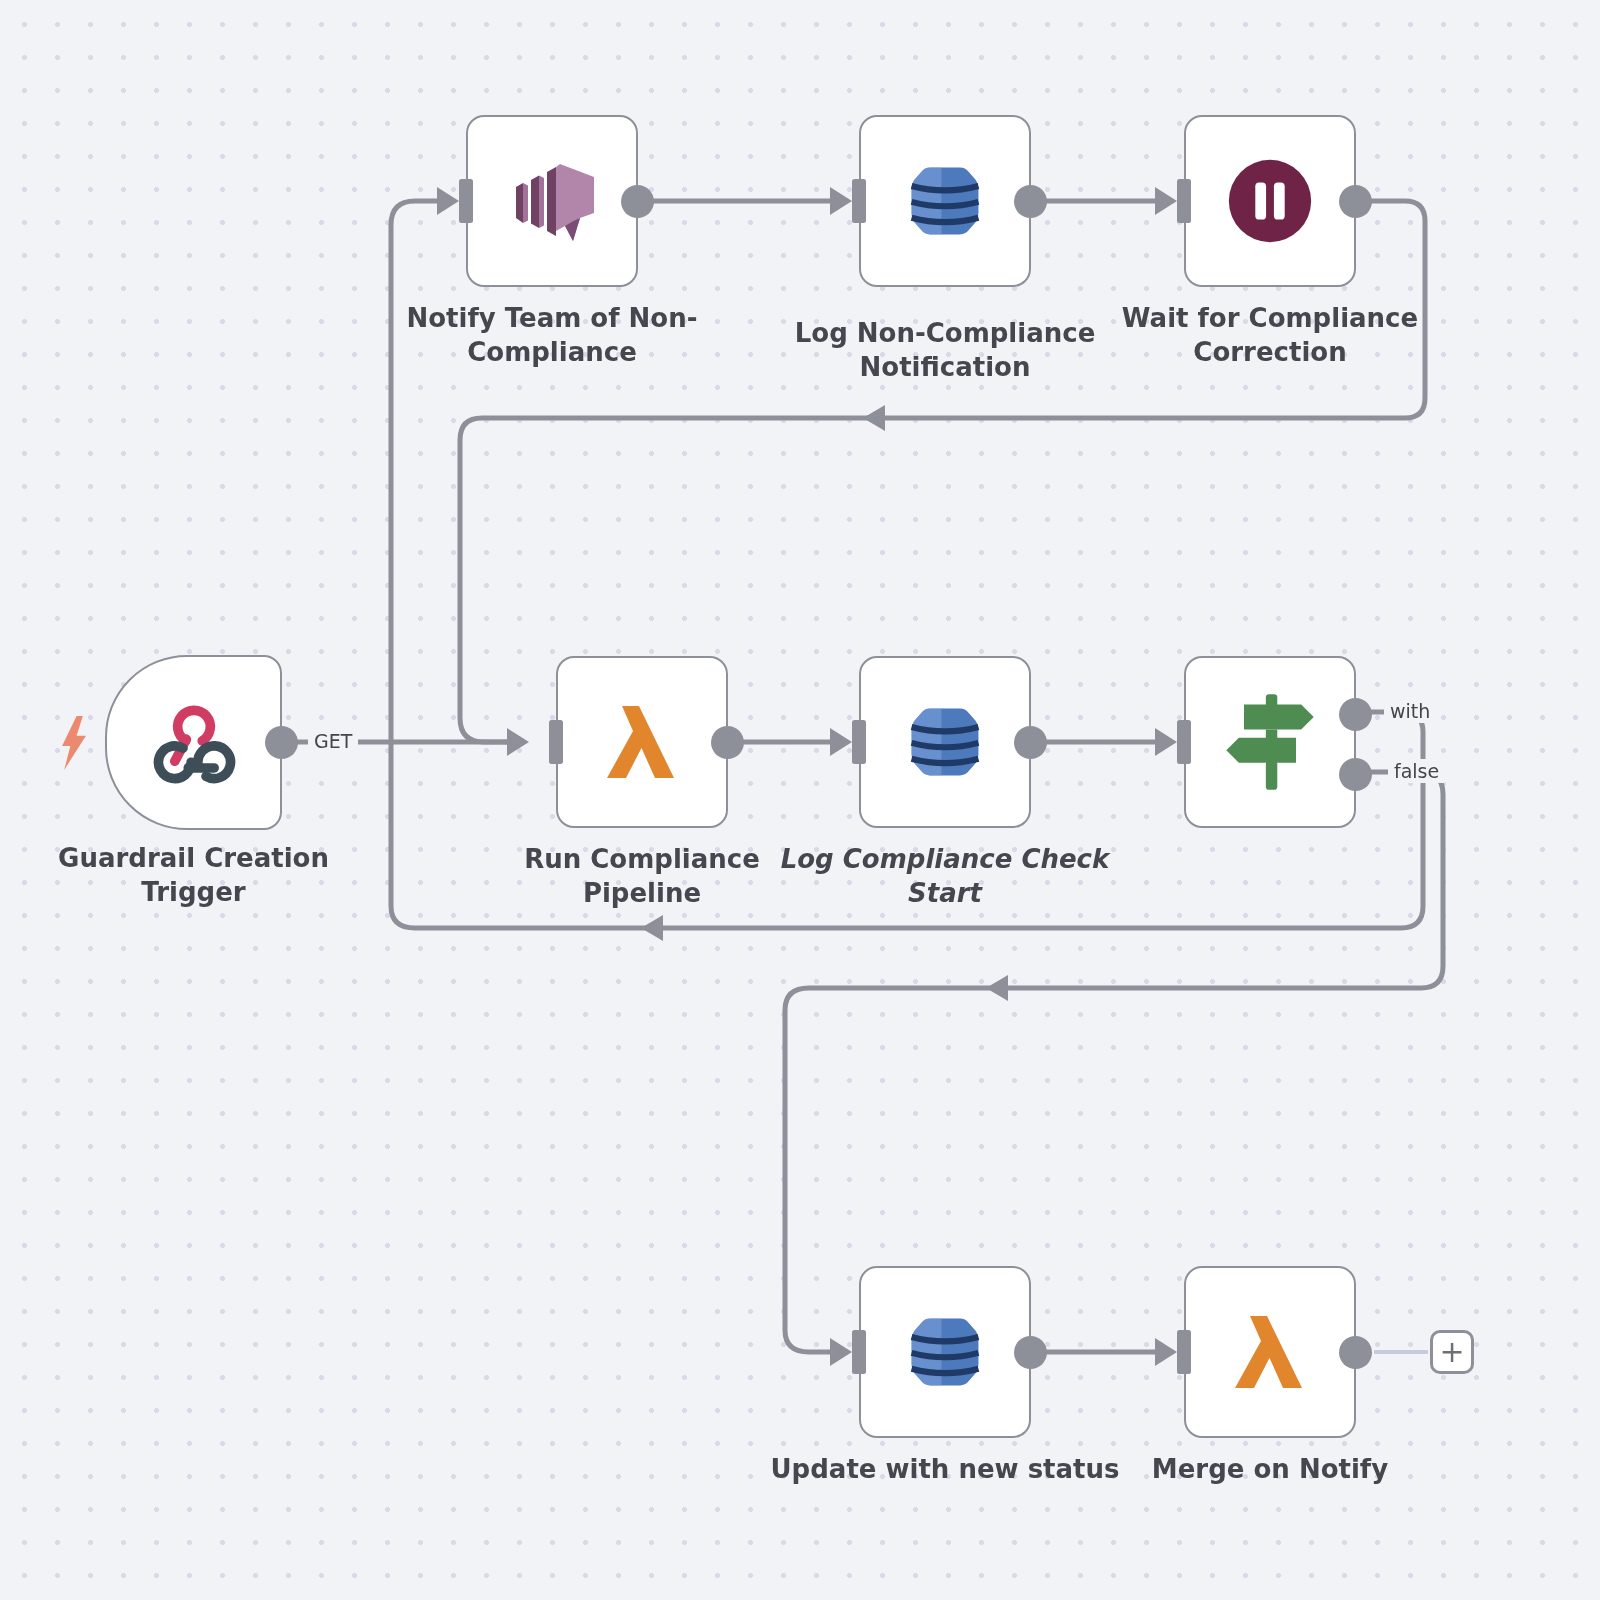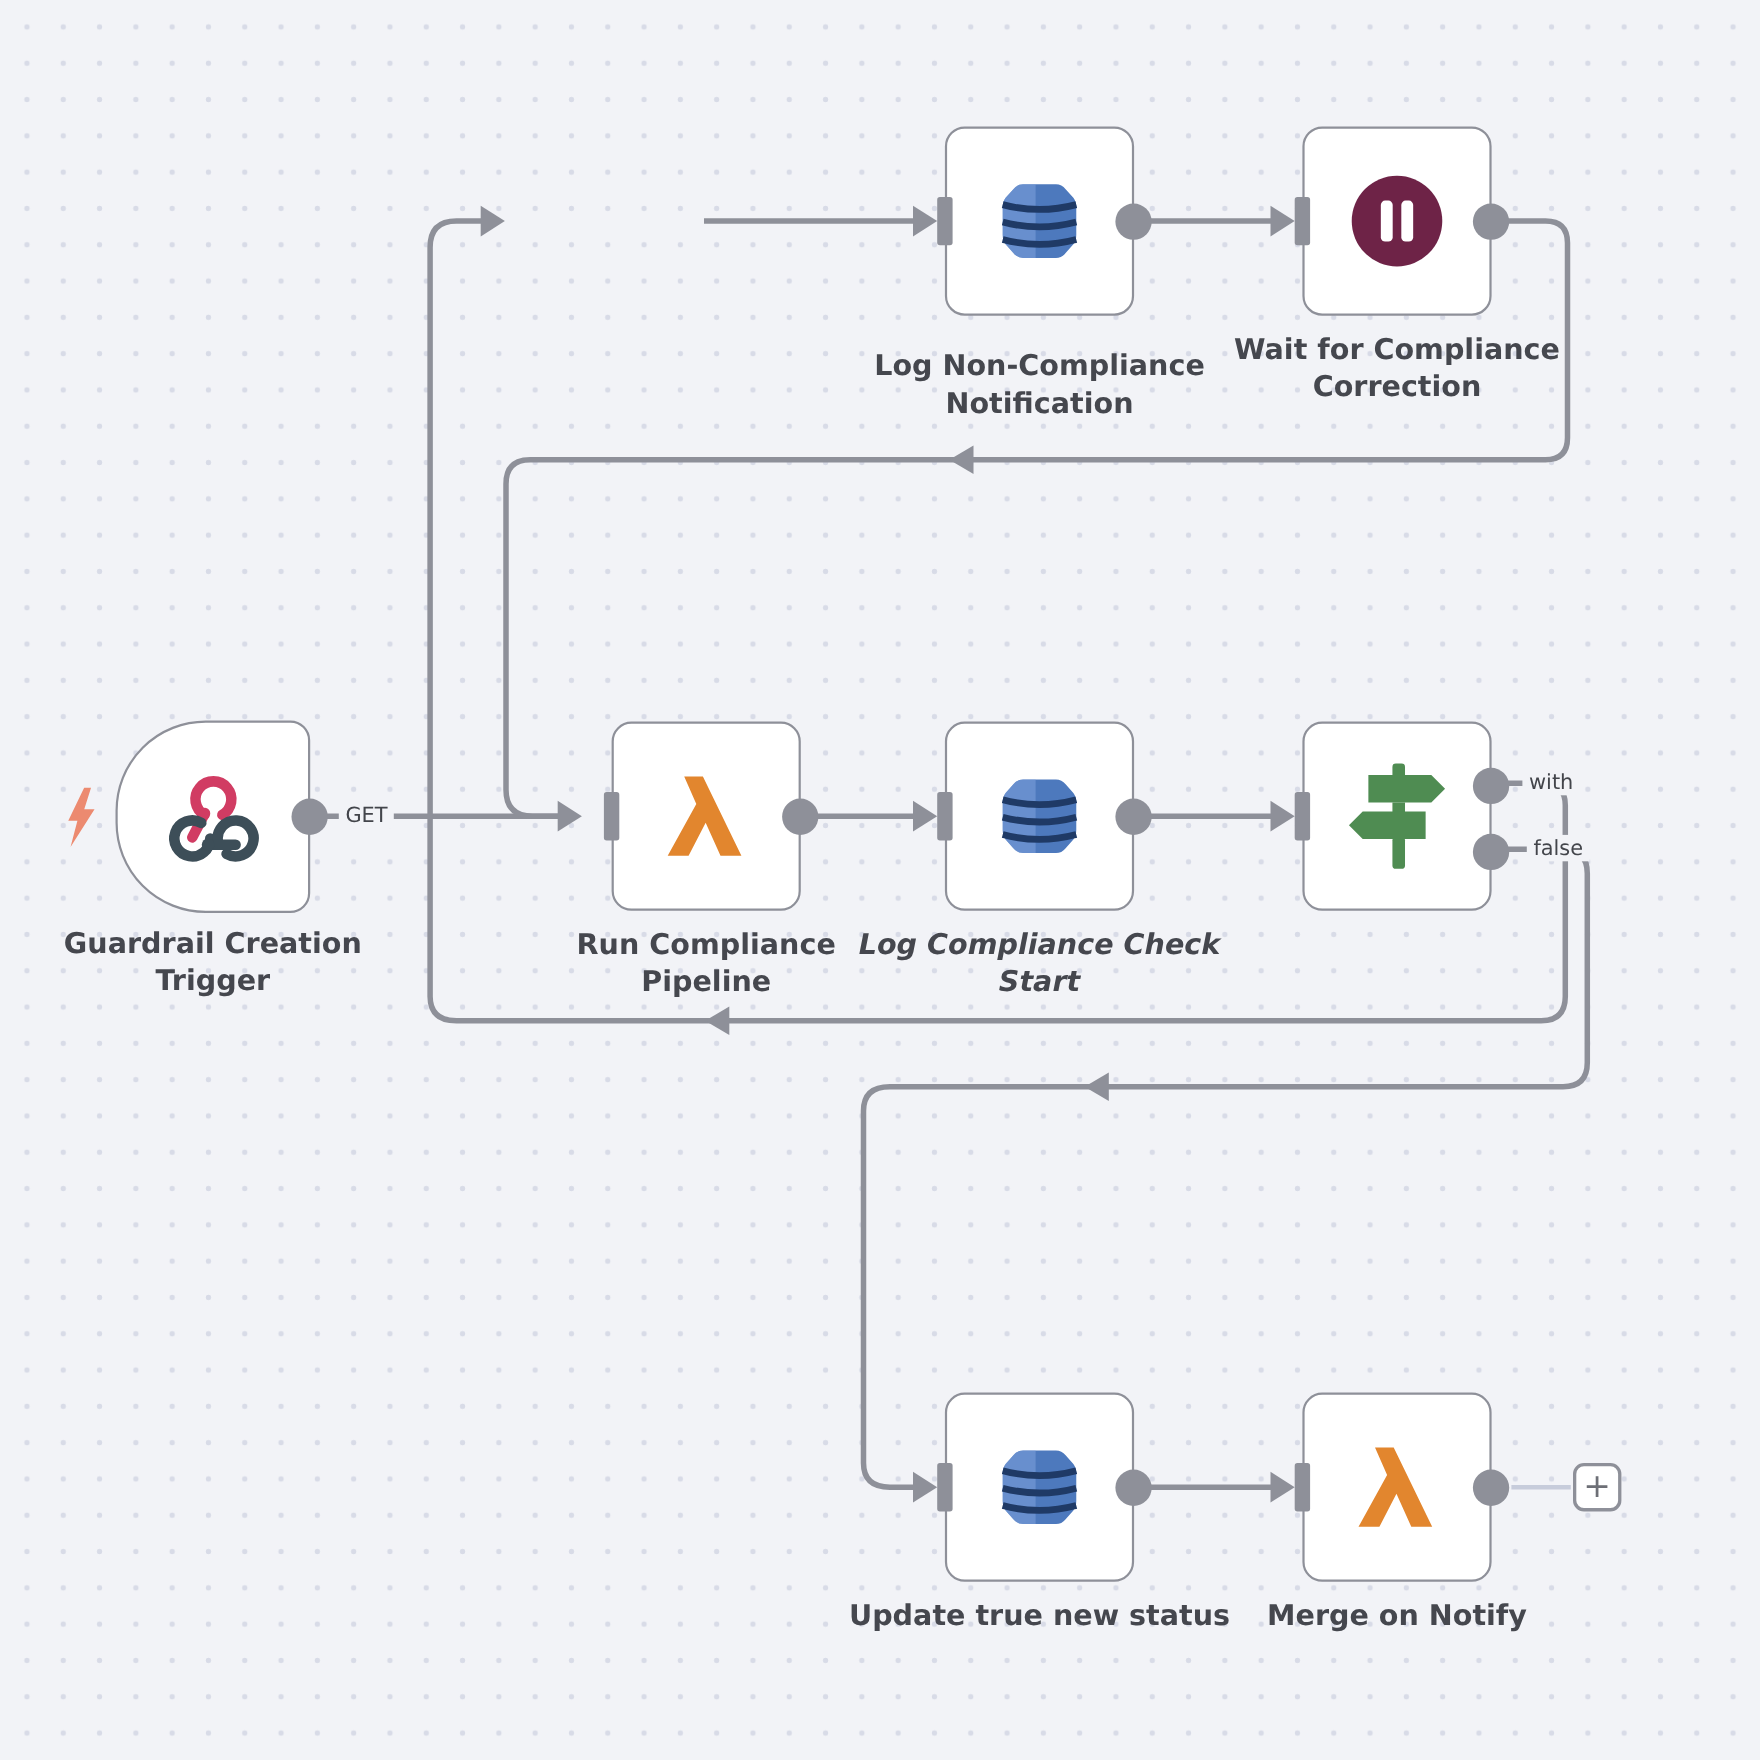--- a/index.html
+++ b/index.html
@@ -91,20 +91,36 @@
           <path stroke="#3d4e58" stroke-width="10" d="M54.3 73 A 17 17 0 1 1 62.5 84.7"></path>
           <path stroke="#3d4e58" stroke-width="10" d="M45 76 L71 76"></path>
         </g>
         <circle cx="45" cy="76" r="6" fill="#3d4e58"></circle>
       </svg>
       <div class="out-dot"></div>
     </div>
     <div class="node-label" style="width:300px;">Guardrail Creation Trigger</div>
   </div>
 
+  <div class="node" style="left:466px;top:115px;">
+    <div class="node-box">
+      <svg width="100" height="100" viewBox="0 0 100 100">
+        <polygon fill="#6f4264" points="14,36 21,32 21,72 14,67"></polygon>
+        <polygon fill="#a1729a" points="21,32 26,34.5 26,69.5 21,72"></polygon>
+        <polygon fill="#6f4264" points="29,29 37,24.5 37,77 29,72.5"></polygon>
+        <polygon fill="#a1729a" points="37,24.5 42,27 42,74.5 37,77"></polygon>
+        <polygon fill="#6f4264" points="45,21 54,16 54,85 45,80"></polygon>
+        <polygon fill="#b286aa" points="54,16 58,13 92,26 92,62 78,67 71,90 63,75 54,80"></polygon>
+        <polygon fill="#7c4d74" points="63,75 71,90 78,67 70.5,70.5"></polygon>
+      </svg>
+      <div class="in-bar"></div>
+      <div class="out-dot"></div>
+    </div>
+    <div class="node-label" style="width:310px;">Notify Team of Non-Compliance</div>
+  </div>
 
   <div class="node" style="left:859px;top:115px;">
     <div class="node-box">
       <svg width="88" height="88" viewBox="0 0 100 100">
         <path fill="#4d79bd" d="M33 12 H67 Q73 12 77 17 L85 26 Q88 30 88 36 V64 Q88 70 85 74 L77 83 Q73 88 67 88 H33 Q27 88 23 83 L15 74 Q12 70 12 64 V36 Q12 30 15 26 L23 17 Q27 12 33 12 Z"></path>
         <path fill="#7fa3dc" opacity="0.55" d="M33 12 H46 V88 H33 Q27 88 23 83 L15 74 Q12 70 12 64 V36 Q12 30 15 26 L23 17 Q27 12 33 12 Z"></path>
         <g stroke="#1f3a66" stroke-width="7" fill="none">
           <path d="M12 33 Q50 43 88 33"></path>
           <path d="M12 51 Q50 61 88 51"></path>
           <path d="M12 69 Q50 79 88 69"></path>
@@ -181,21 +197,21 @@
         <path fill="#7fa3dc" opacity="0.55" d="M33 12 H46 V88 H33 Q27 88 23 83 L15 74 Q12 70 12 64 V36 Q12 30 15 26 L23 17 Q27 12 33 12 Z"></path>
         <g stroke="#1f3a66" stroke-width="7" fill="none">
           <path d="M12 33 Q50 43 88 33"></path>
           <path d="M12 51 Q50 61 88 51"></path>
           <path d="M12 69 Q50 79 88 69"></path>
         </g>
       </svg>
       <div class="in-bar"></div>
       <div class="out-dot"></div>
     </div>
-    <div class="node-label" style="width:360px;">Update true new status</div>
+    <div class="node-label" style="width:360px;">Update with new status</div>
   </div>
 
   <div class="node" style="left:1184px;top:1266px;">
     <div class="node-box">
       <svg width="100" height="100" viewBox="0 0 100 100">
         <path fill="#e2862e" d="M30 14 H47 L82 86 H63 L49.5 56 L34 86 H15 L41 39 Z"></path>
       </svg>
       <div class="in-bar"></div>
       <div class="out-dot"></div>
     </div>

